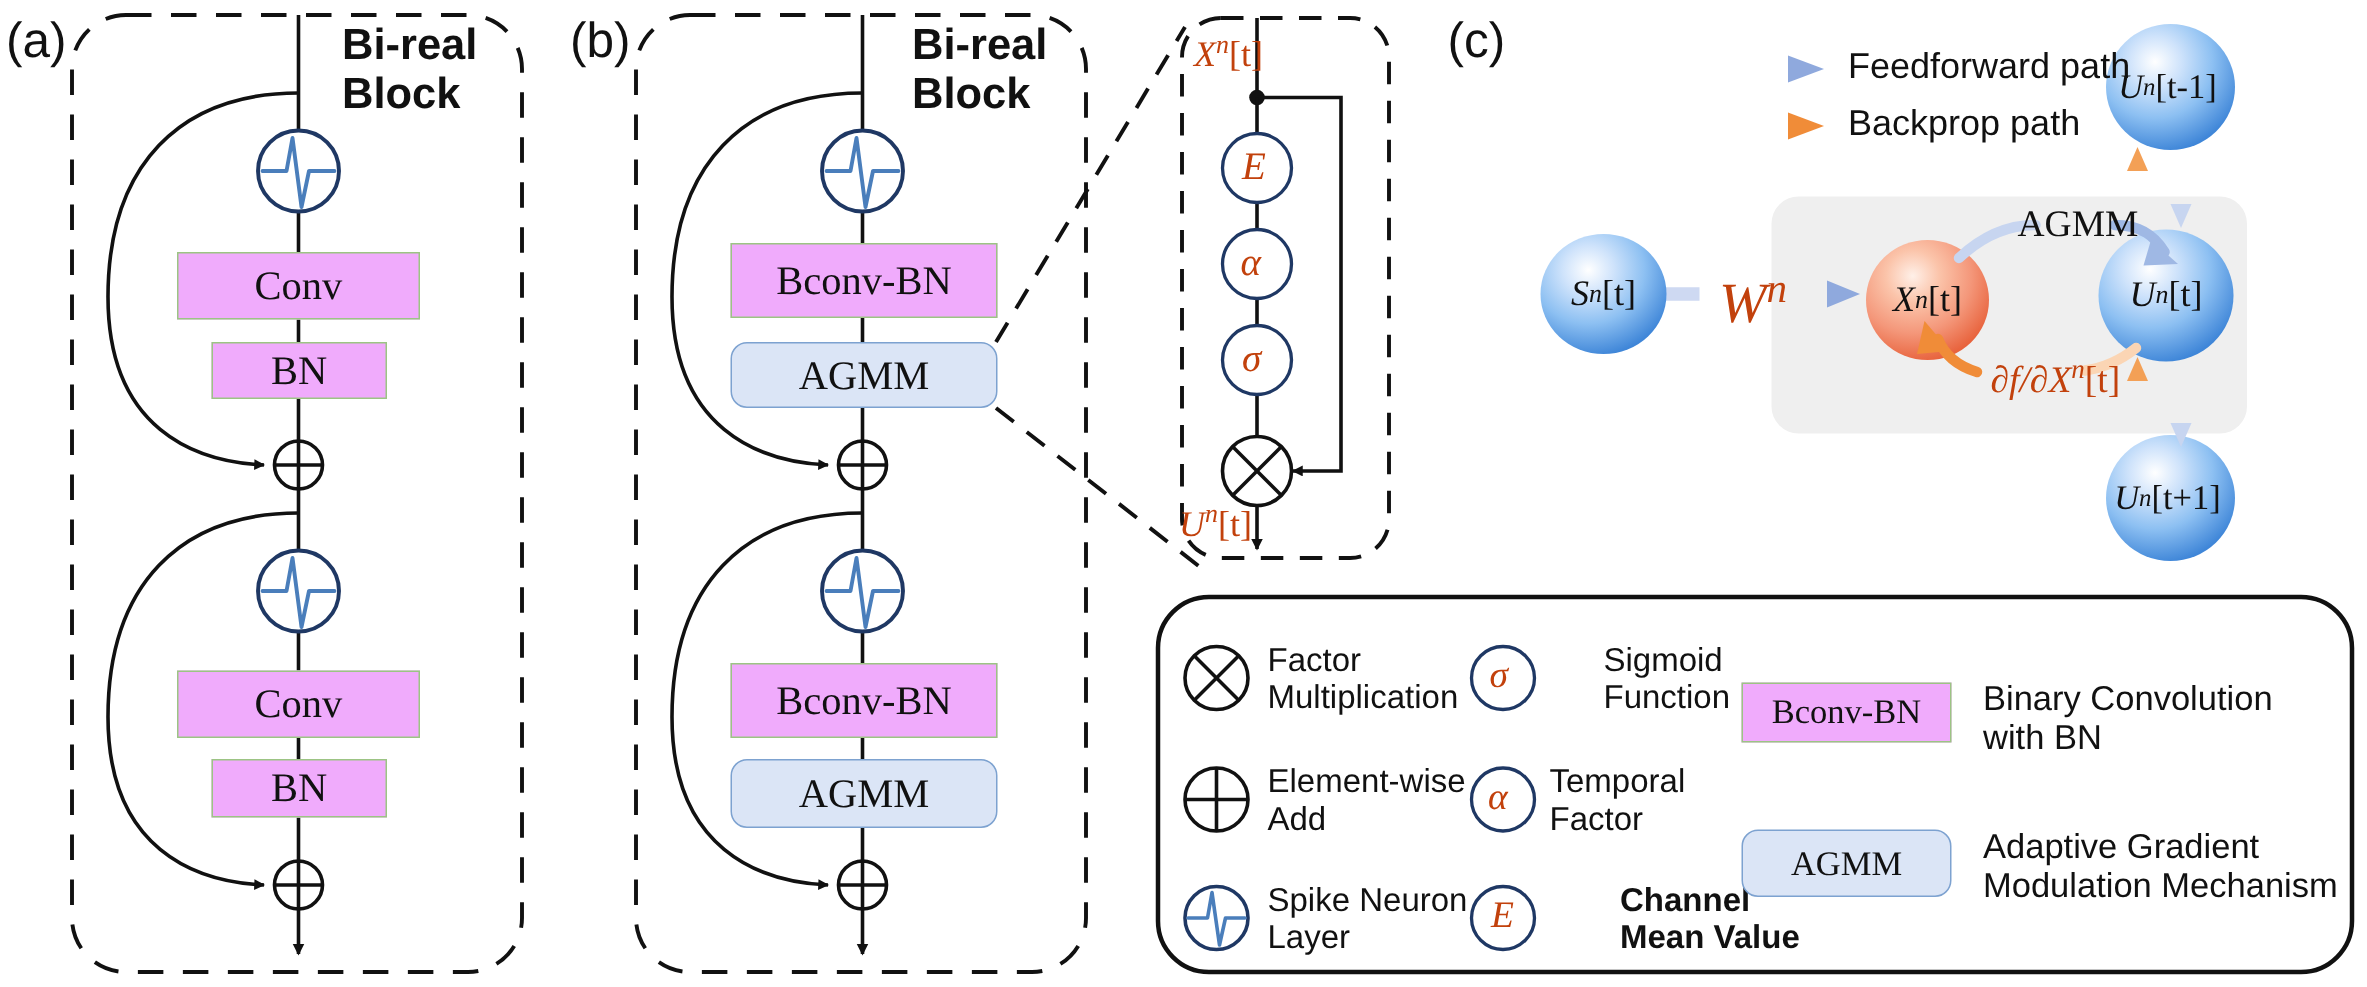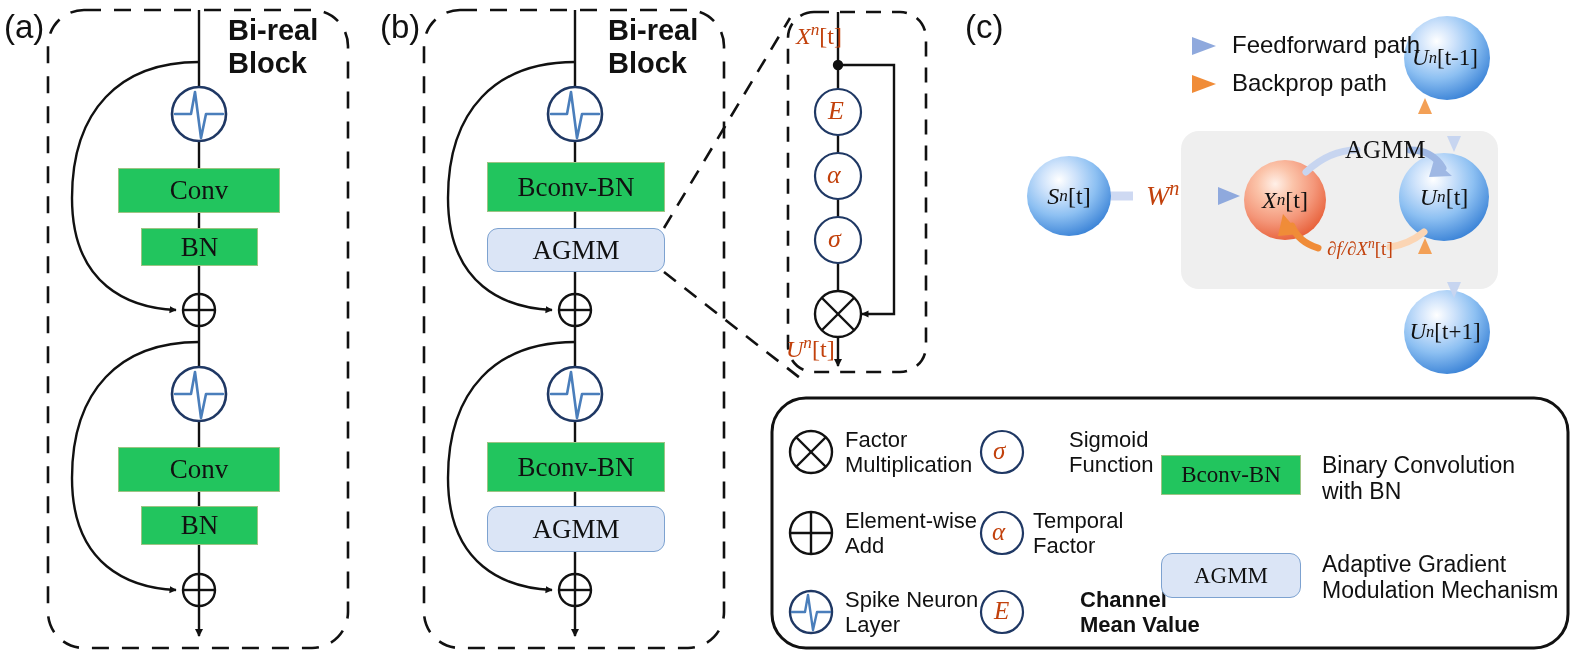--- a/index.html
+++ b/index.html
@@ -7,21 +7,21 @@
        font-family:"Liberation Sans",sans-serif;color:#111;}
   .fig{position:absolute;inset:0;}
   svg.layer{position:absolute;left:0;top:0;width:1578px;height:658px;}
   .panel-label{position:absolute;font-family:"Liberation Sans",sans-serif;
                font-size:33px;color:#111;letter-spacing:0px;}
   .blk-title{position:absolute;font-family:"Liberation Sans",sans-serif;
              font-size:29px;font-weight:700;color:#111;line-height:1.15;text-align:left;}
   .boxlabel{position:absolute;display:flex;align-items:center;justify-content:center;
             font-family:"Liberation Serif",serif;font-size:27px;color:#111;
             box-sizing:border-box;}
-  .greenbox{background:#22c55e;border:1.6px solid #9cc484;text-align:right;}
+  .greenbox{background:#f0abfc;border:1.6px solid #9cc484;text-align:right;}
   .bluebox{background:#dbe5f6;border:1.8px solid #7da2d0;border-radius:11px;}
   .mathlbl{position:absolute;font-family:Liberation Serif, serif;color:#c2410c;
            white-space:nowrap;}
   .ital{font-style:italic;}
   .sup{font-size:0.72em;vertical-align:super;font-style:italic;}
   .legtext{position:absolute;font-family:"Liberation Sans",sans-serif;
            font-size:22px;line-height:1.12;color:#111;}
   .legbig{position:absolute;font-family:"Liberation Sans",sans-serif;
           font-size:23px;line-height:1.14;color:#111;}
   .ctext{position:absolute;font-family:"Liberation Sans",sans-serif;font-size:24px;color:#111;}
@@ -313,25 +313,25 @@
   <div class="mathlbl ital" style="left:828px;top:96px;font-size:26px;">E</div>
   <div class="mathlbl ital" style="left:827px;top:160px;font-size:26px;">α</div>
   <div class="mathlbl ital" style="left:828px;top:224px;font-size:26px;">σ</div>
 
   <div class="panel-label" style="left:965px;top:8px;">(c)</div>
   <div class="ctext" style="left:1232px;top:31px;">Feedforward path</div>
   <div class="ctext" style="left:1232px;top:69px;">Backprop path</div>
 
   <div class="ctext" style="left:1345px;top:136px;font-family:'Liberation Serif',serif;font-size:25px;">AGMM</div>
 
-  <div class="mathlbl" style="left:1327px;top:236px;font-size:19px;">
+  <div class="mathlbl" style="left:1327px;top:236px;font-size:25px;">
     <span class="ital">∂f/∂X</span><span class="sup">n</span><span>[t]</span>
   </div>
 
-  <div class="mathlbl" style="left:1146px;top:177px;font-size:28px;">
+  <div class="mathlbl" style="left:1146px;top:177px;font-size:38px;">
     <span class="ital">W</span><span class="sup">n</span>
   </div>
 
   <div class="sphlbl" style="left:1027px;top:180px;width:84px;height:32px;font-size:24px;">
     <span class="ital">S</span>
       <span class="sup">n</span>
       <span>[t]</span>
   </div>
   <div class="sphlbl" style="left:1243px;top:184px;width:84px;height:32px;font-size:24px;">
     <span class="ital">X</span>

